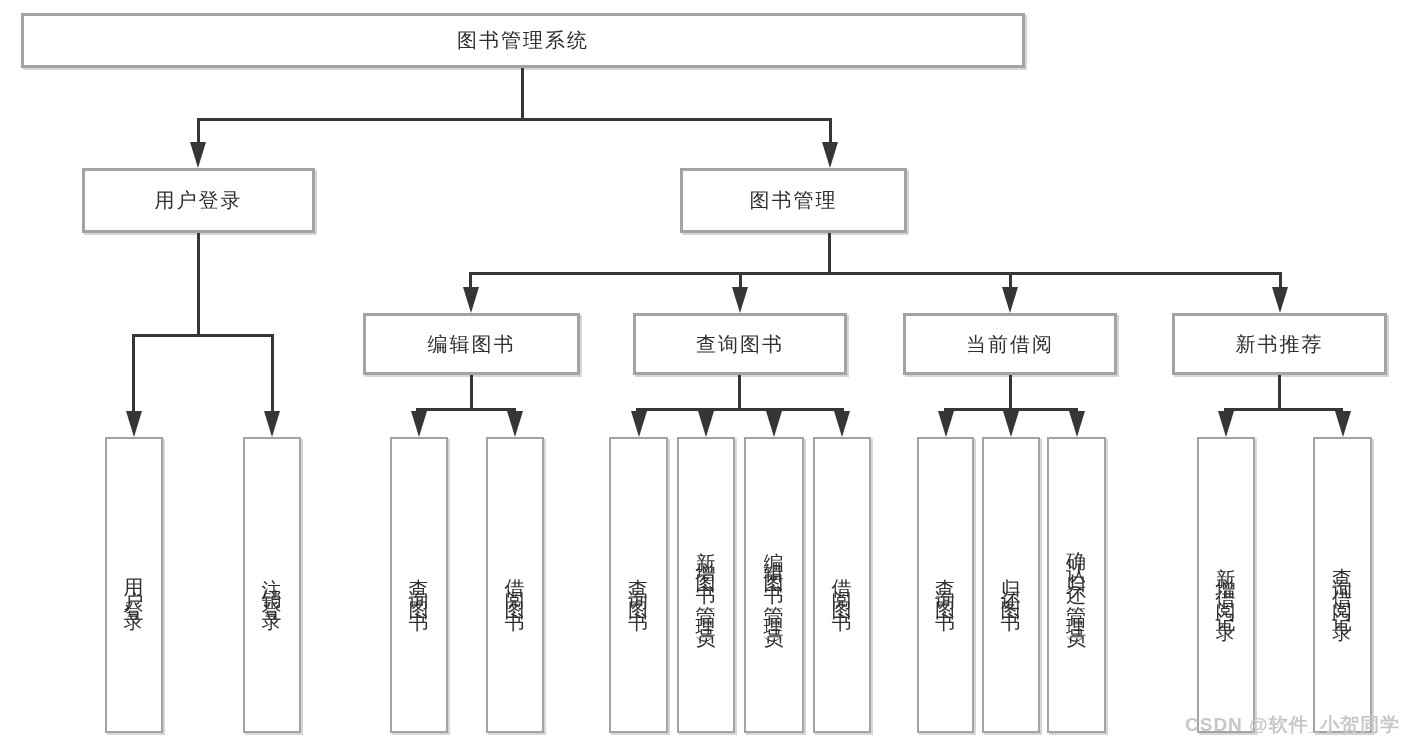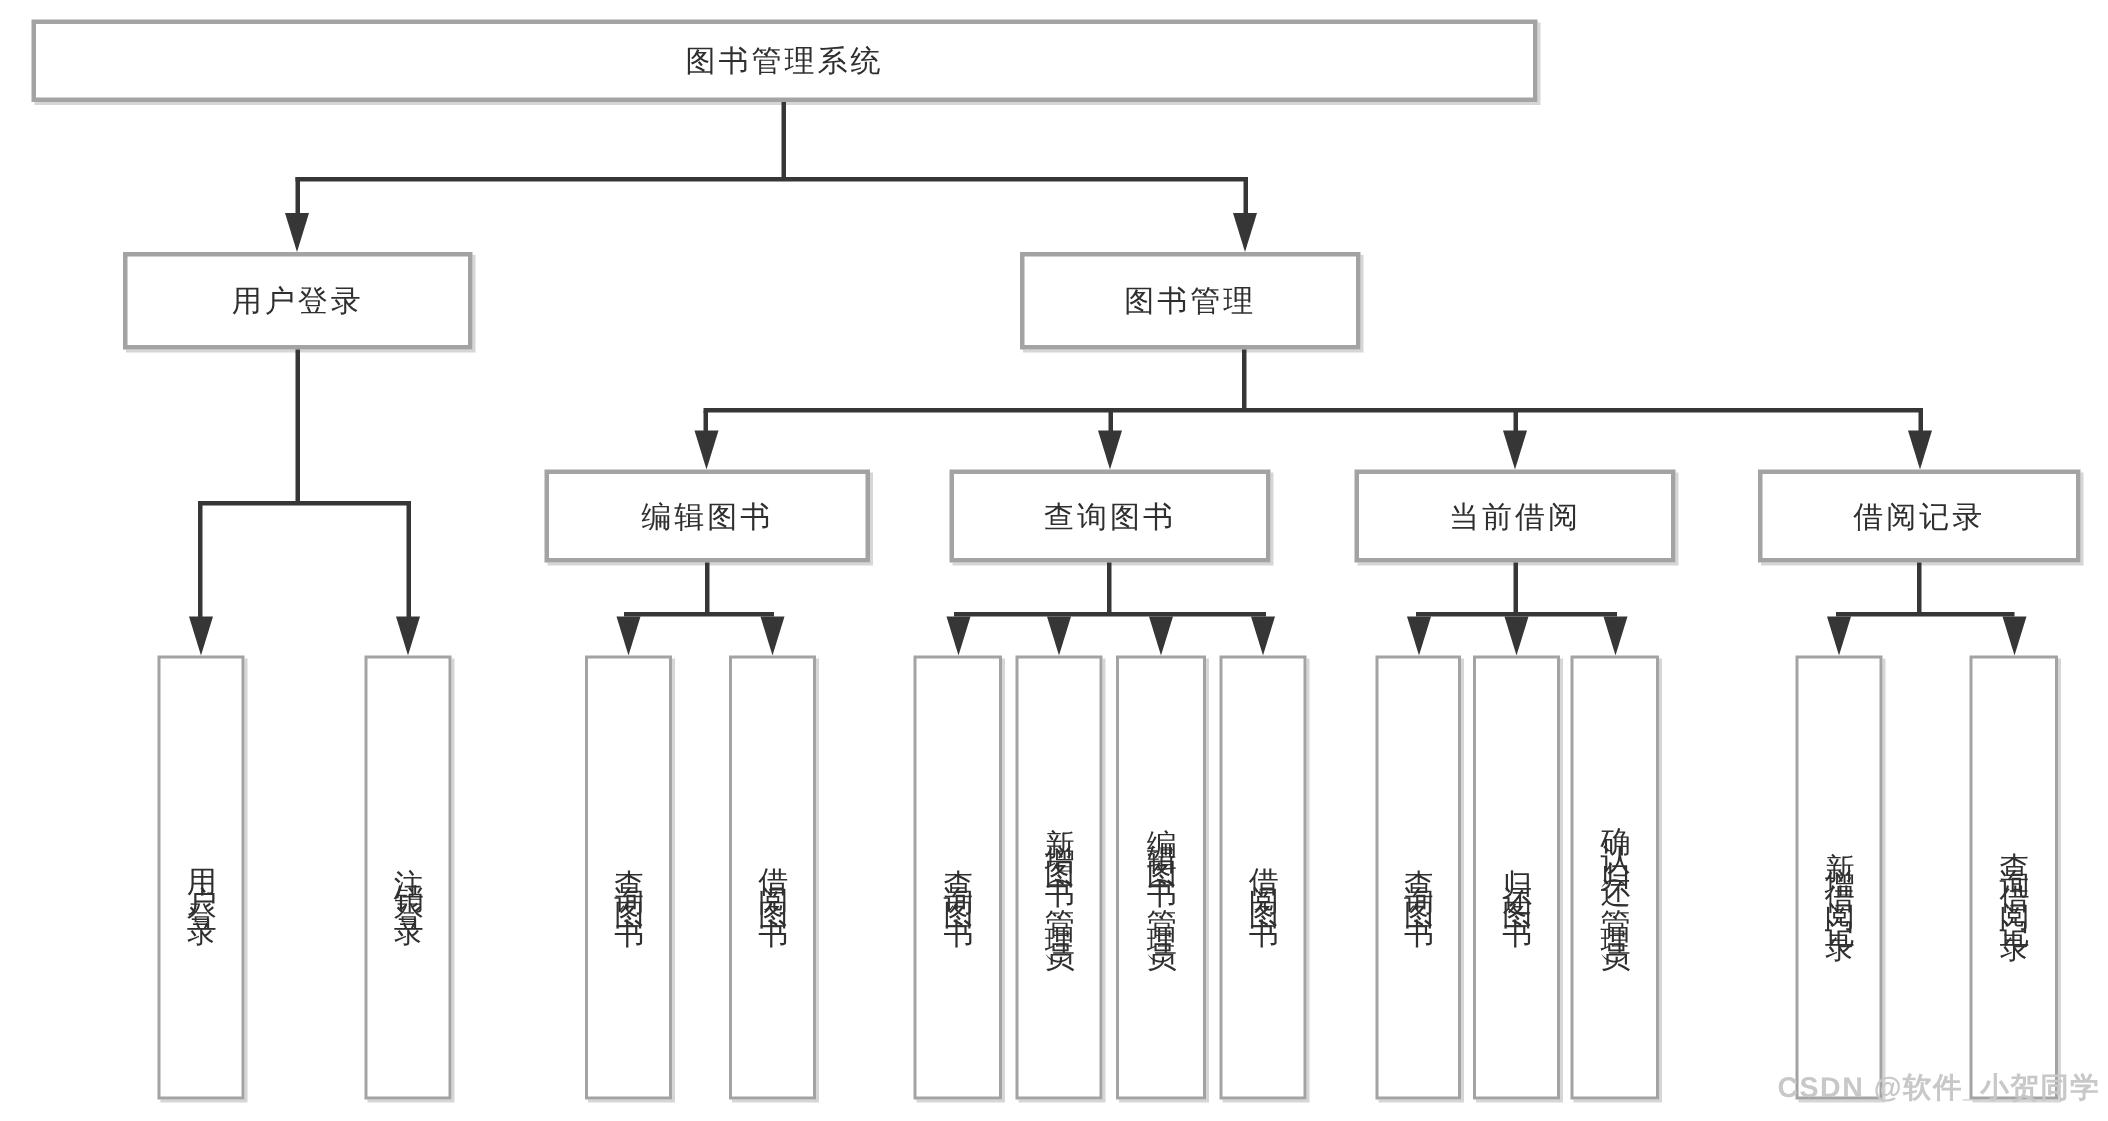--- a/index.html
+++ b/index.html
@@ -48,21 +48,21 @@
   <div class="box" style="left:363px;top:313px;width:217px;height:62px;">
     <span class="h-label">编辑图书</span>
   </div>
   <div class="box" style="left:633px;top:313px;width:214px;height:62px;">
     <span class="h-label">查询图书</span>
   </div>
   <div class="box" style="left:903px;top:313px;width:214px;height:62px;">
     <span class="h-label">当前借阅</span>
   </div>
   <div class="box" style="left:1172px;top:313px;width:215px;height:62px;">
-    <span class="h-label">借阅记录</span>
+    <span class="h-label">新书推荐</span>
   </div>
 
   <div class="box col" style="left:105px;top:437px;width:58px;height:296px;">
     <span class="v-label">用户登录</span>
   </div>
   <div class="box col" style="left:243px;top:437px;width:58px;height:296px;">
     <span class="v-label">注销登录</span>
   </div>
 
   <div class="box col" style="left:390px;top:437px;width:58px;height:296px;">

